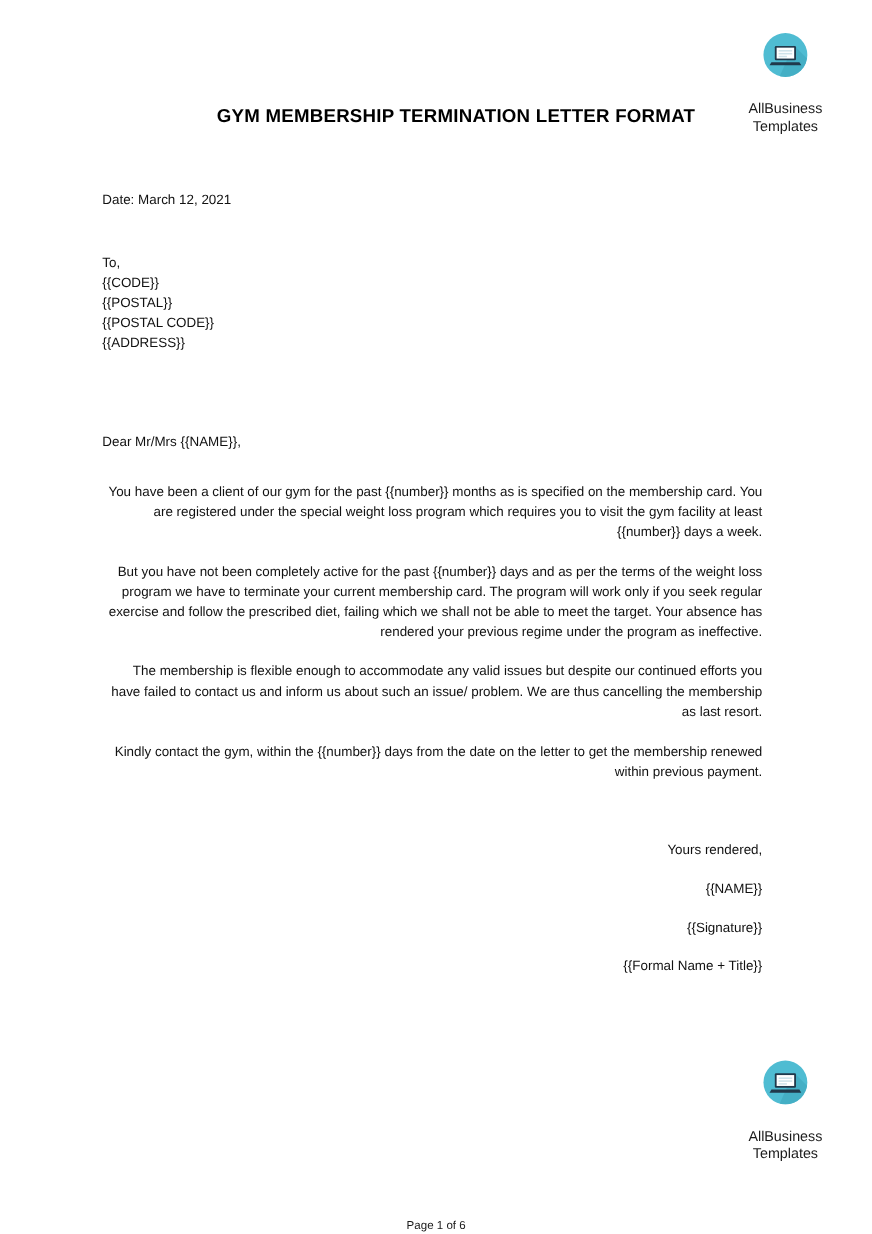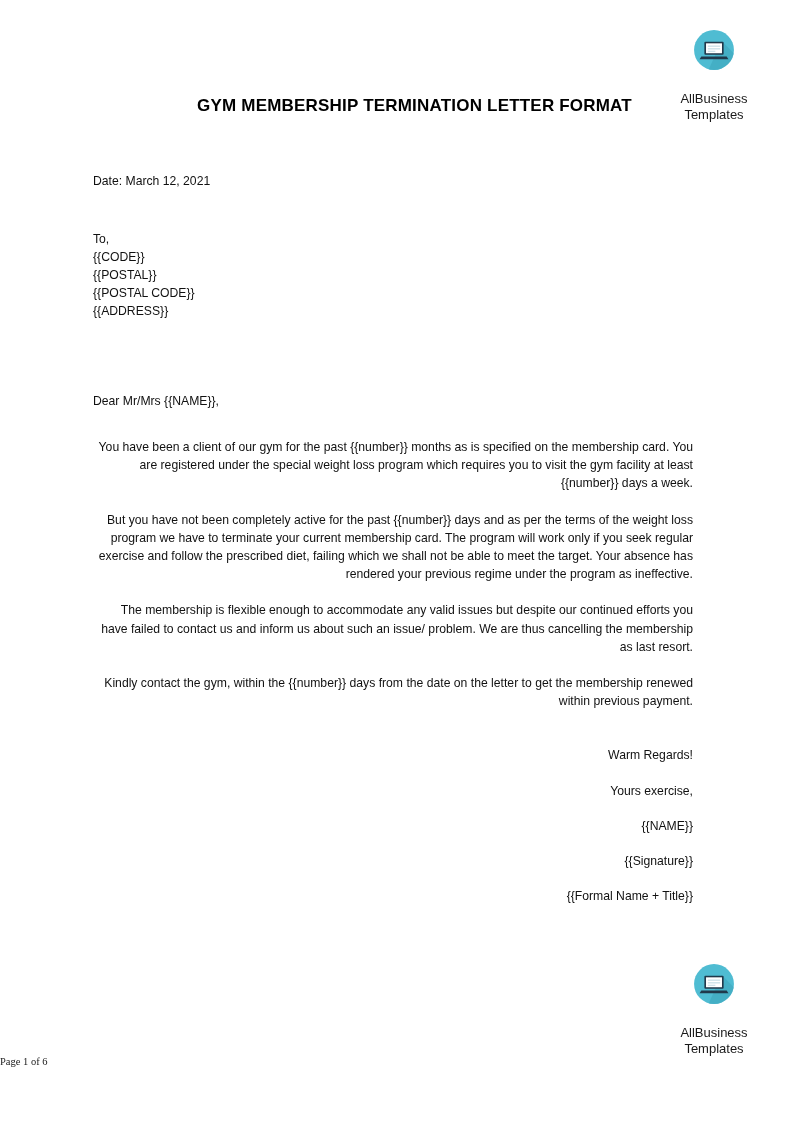--- a/index.html
+++ b/index.html
@@ -89,24 +89,24 @@
 
   .addr-block .line { line-height: 18px; }
 
   .subject-label { font-weight: bold; }
 
   
   .page-number {
     position: absolute;
     left: 0;
     right: 0;
-    top: 1056px;
+    top: 1108px;
+    text-align: center;
     font-size: 10.5px;
     color: #1a1a1a;
-    font-family: Liberation Serif, serif;
   }
 </style>
 </head>
 <body>
 
 <div class="page">
 
   <div class="brand brand-header">
     <svg class="brand-mark" viewBox="0 0 64 64">
       <defs>
@@ -165,24 +165,23 @@
     <div class="gap-para"></div>
 
     <p class="para">The membership is flexible enough to accommodate any valid issues but despite our continued efforts you have failed to contact us and inform us about such an issue/ problem. We are thus cancelling the membership as last resort.</p>
     <div class="gap-para"></div>
 
     <p class="para">Kindly contact the gym, within the  {{number}} days from the date on the letter to get the membership renewed within previous payment.</p>
     <div class="gap-para"></div>
 
     <div class="gap-para"></div>
 
-    <p class="para">Warm Regards!</p>
-    <div class="gap-small"></div>
-
-    <p class="para">Yours exercise,</p>
+    <div class="gap-small"></div>
+
+    <p class="para">Yours rendered,</p>
     <div class="gap-small"></div>
 
     <p class="para">{{NAME}}</p>
     <div class="gap-small"></div>
 
     <p class="para">{{Signature}}</p>
     <div class="gap-small"></div>
 
     <p class="para">{{Formal Name + Title}}</p>
 

